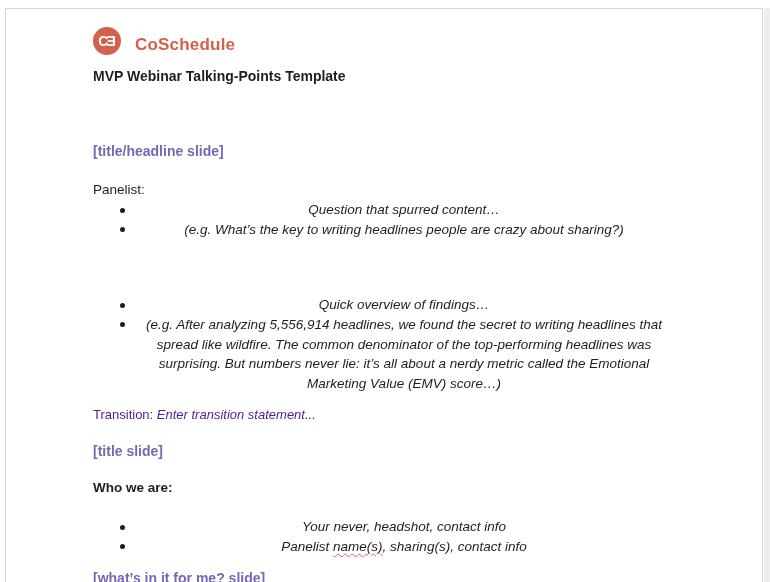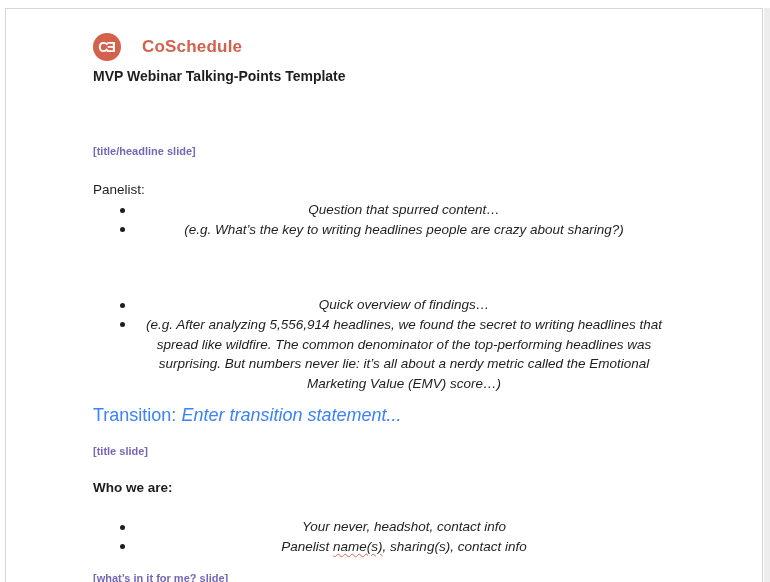--- a/index.html
+++ b/index.html
@@ -26,77 +26,77 @@
     left: 5px;
     width: 756px;
     height: 640px;
     background: #ffffff;
     border: 1px solid #d6d6d6;
   }
   .abs { position: absolute; left: 87px; }
 
   
   .logo-row {
-    top: 24px;
+    top: 18px;
     display: flex;
-    align-items: center;
+    align-items: flex-end;
   }
   .logo-circle {
     width: 28px;
     height: 28px;
     border-radius: 50%;
     background: #d4614c;
     color: #ffffff;
     font-weight: bold;
     font-size: 14px;
     letter-spacing: -2px;
     display: flex;
     align-items: center;
     justify-content: center;
     padding-right: 2px;
     box-sizing: border-box;
   }
   .logo-wordmark {
-    margin-left: 21px;
+    margin-left: 14px;
     color: #d4614c;
     font-weight: bold;
     font-size: 17px;
     letter-spacing: 0.2px;
   }
 
   .doc-title {
     top: 59px;
     font-size: 14px;
     font-weight: bold;
     line-height: 16px;
   }
 
   .slide-heading {
-    font-size: 11px;
+    font-size: 14px;
     font-weight: bold;
     color: #7667b4;
     line-height: 16px;
   }
   .h-slide1 { top: 134px; }
   .h-slide2 { top: 434px; }
   .h-slide3 { top: 561px; }
 
   .body-line {
     font-size: 13.5px;
     line-height: 16px;
   }
   .question-label { top: 173px; }
   .title-line    { top: 248px; }
   .who-label     { top: 471px; font-weight: bold; }
 
   .transition-line {
     top: 398px;
-    font-size: 18px;
+    font-size: 13px;
     line-height: 16px;
-    color: #3b82f6;
+    color: #4c1d95;
   }
   .transition-line .stmt { font-style: italic; }
 
   ul.bullets {
     margin: 0;
     padding: 0 0 0 47px;
     list-style: none;
     width: 528px;
     text-align: center;
   }

